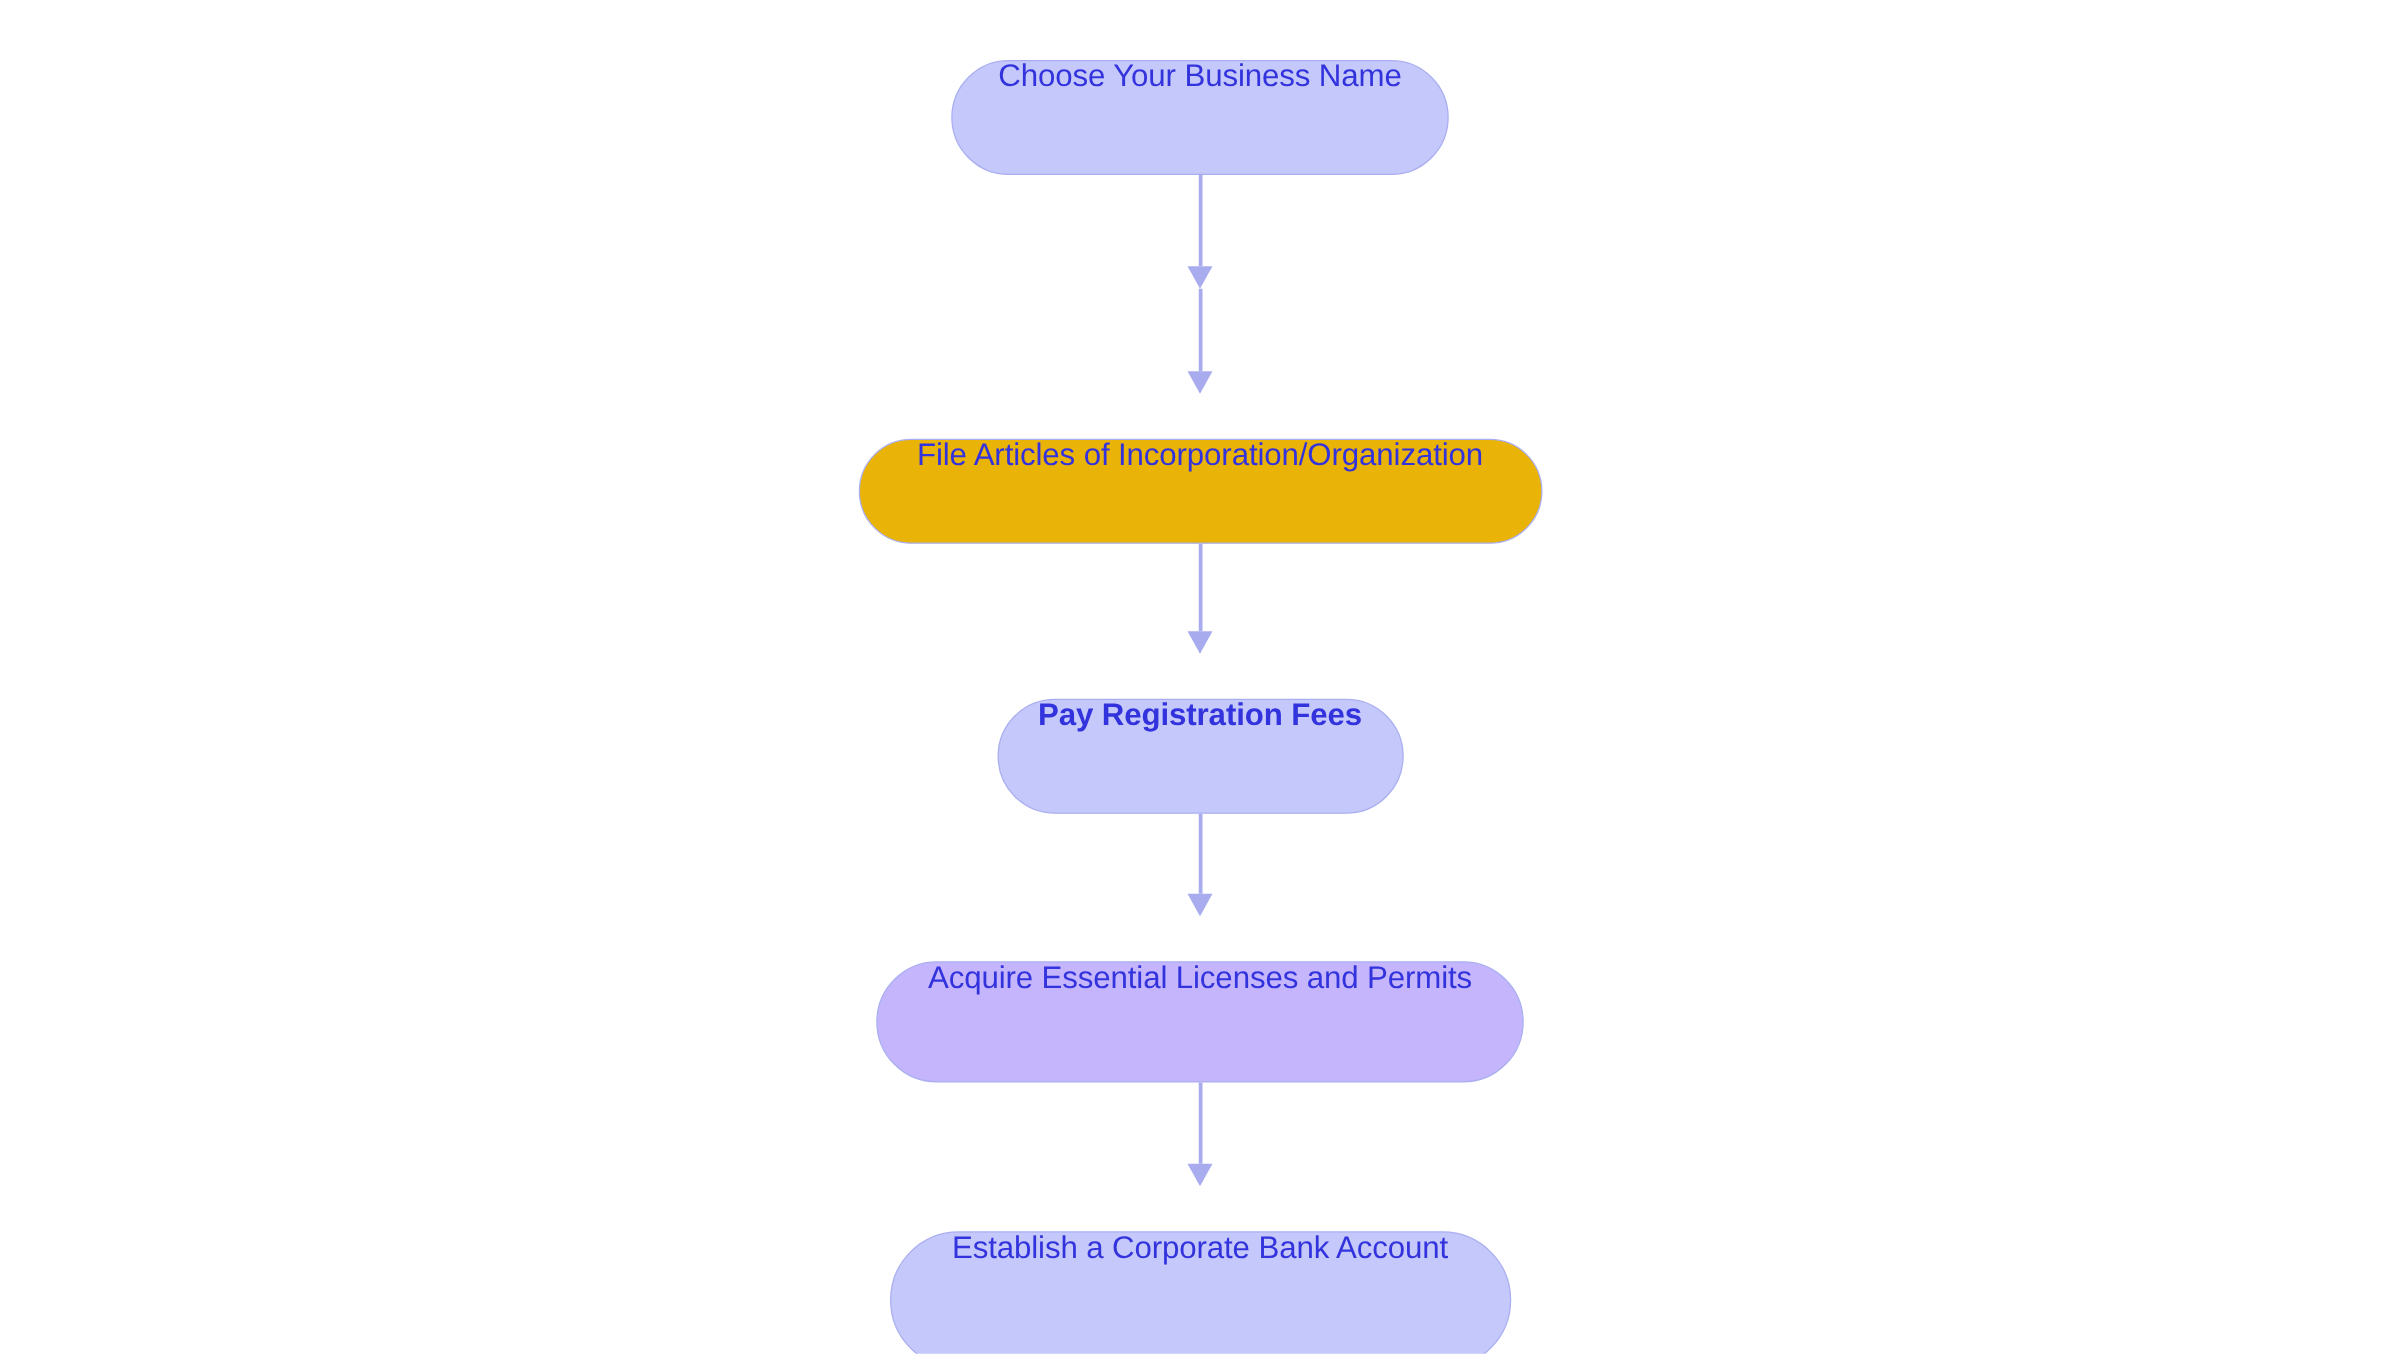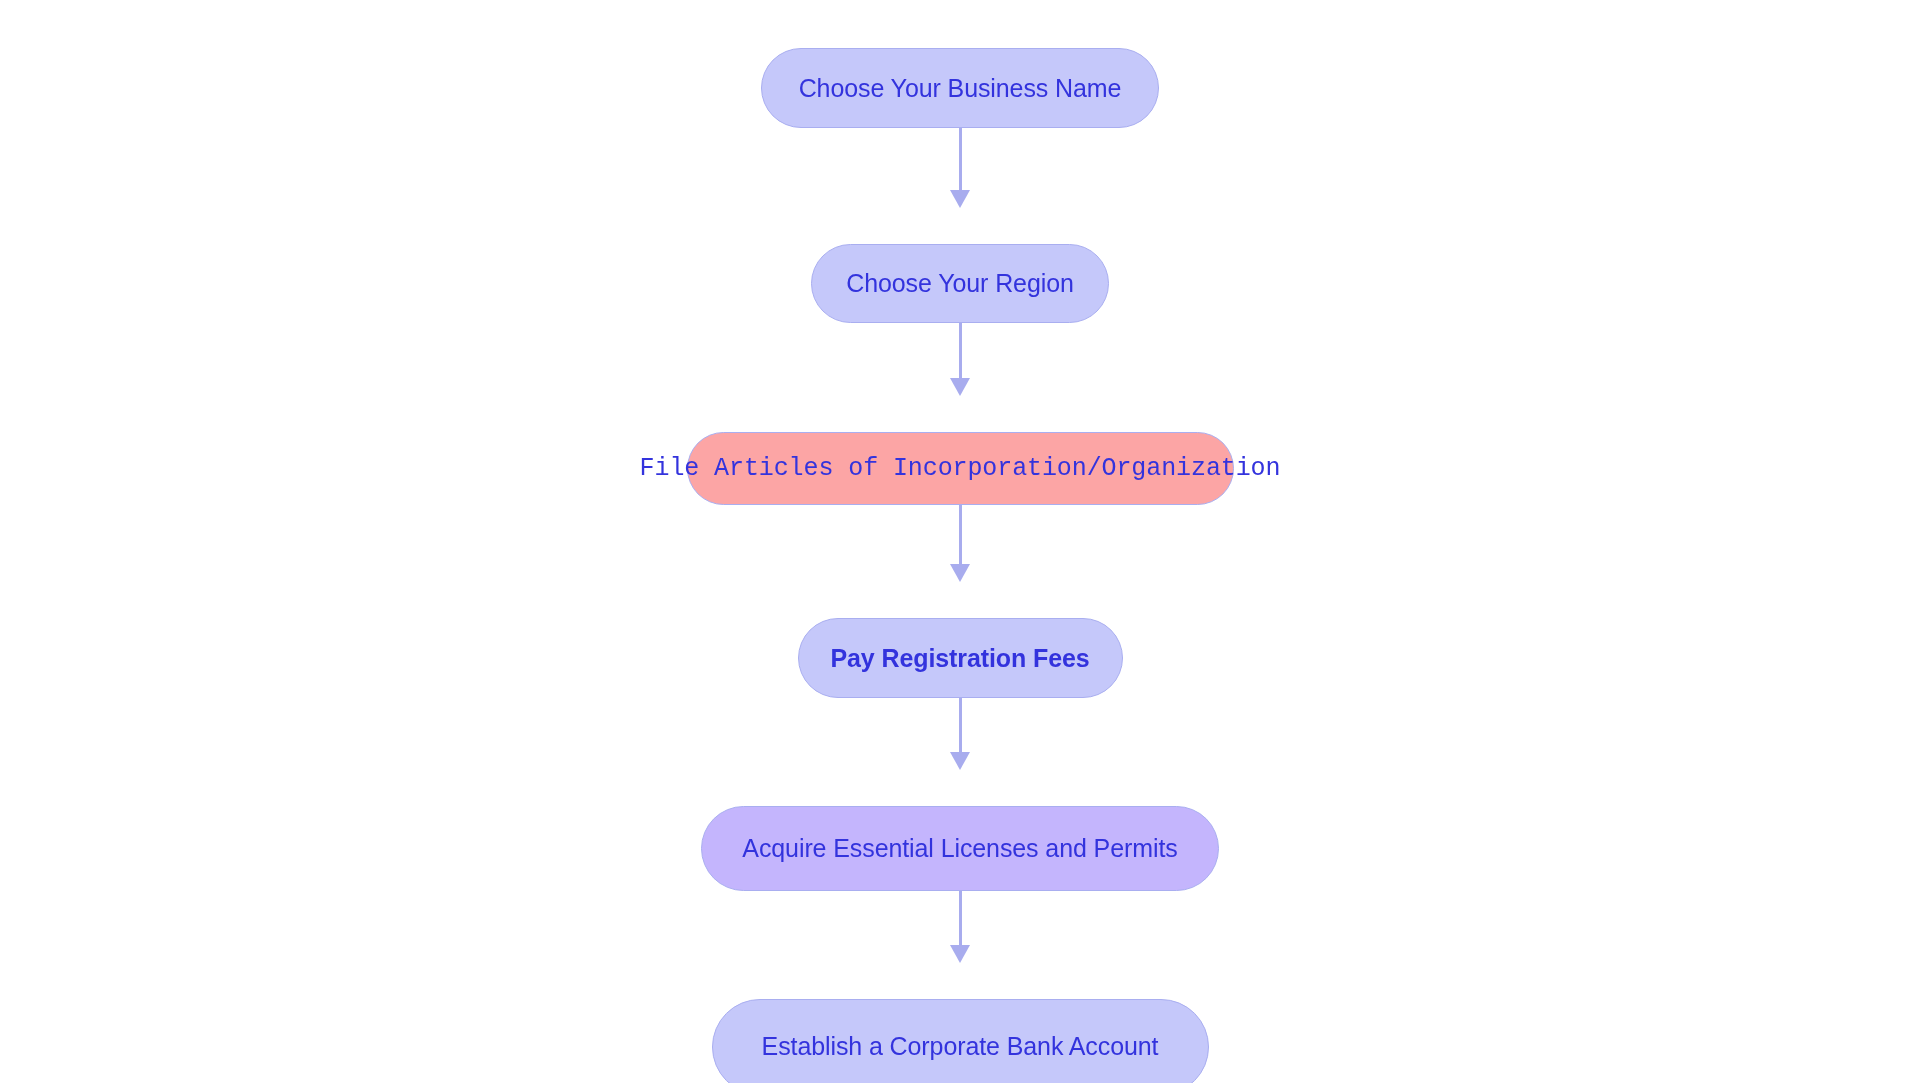--- a/index.html
+++ b/index.html
@@ -23,21 +23,20 @@
     flex-direction: column;
     align-items: center;
   }
   .node {
     box-sizing: border-box;
     background: #c5c8fa;
     border: 1.6px solid #a9aef0;
     border-radius: 999px;
     color: #3333dd;
     display: flex;
-    align-items: center;
     justify-content: center;
     text-align: center;
     font-size: 25px;
     font-weight: 400;
     letter-spacing: -0.1px;
     line-height: 1;
     white-space: nowrap;
     font-family: "Liberation Sans", sans-serif;
     margin-top: 36px;
   }
@@ -69,30 +68,27 @@
 
   <div class="node" style="width: 398px; height: 98px; background: rgb(197, 200, 250); border-color: rgb(169, 174, 240); color: rgb(51, 51, 221);">
     <span>Choose Your Business Name</span>
   </div>
 
   <div class="connector" style="height: 98px;">
     <div class="stem" style="background: rgb(168, 172, 238);"></div>
     <div class="head" style="border-top-color: rgb(168, 172, 238);"></div>
   </div>
 
-  <div class="node" style="width: 298px; height: 97px; background: rgb(197, 200, 250); border-color: rgb(169, 174, 240); color: rgb(51, 51, 221);">
-    <span>Choose Your Region</span>
-  </div>
 
   <div class="connector" style="height: 89px;">
     <div class="stem" style="background: rgb(168, 172, 238);"></div>
     <div class="head" style="border-top-color: rgb(168, 172, 238);"></div>
   </div>
 
-  <div class="node" style="width: 547px; height: 90px; background: #fca5a5; border-color: rgb(169, 174, 240); color: rgb(51, 51, 221); font-family: Liberation Mono, monospace;">
+  <div class="node" style="width: 547px; height: 90px; background: #eab308; border-color: rgb(169, 174, 240); color: rgb(51, 51, 221);">
     <span>File Articles of Incorporation/Organization</span>
   </div>
 
   <div class="connector" style="height: 94px;">
     <div class="stem" style="background: rgb(168, 172, 238);"></div>
     <div class="head" style="border-top-color: rgb(168, 172, 238);"></div>
   </div>
 
   <div class="node" style="width: 325px; height: 98px; background: rgb(197, 200, 250); border-color: rgb(169, 174, 240); color: rgb(51, 51, 221); font-weight: bold;">
     <span>Pay Registration Fees</span>

